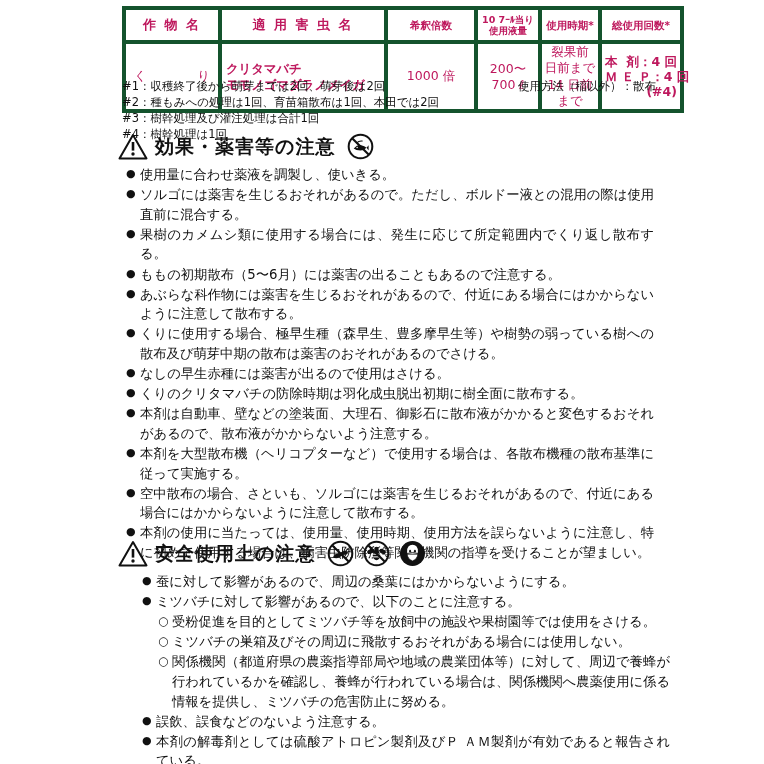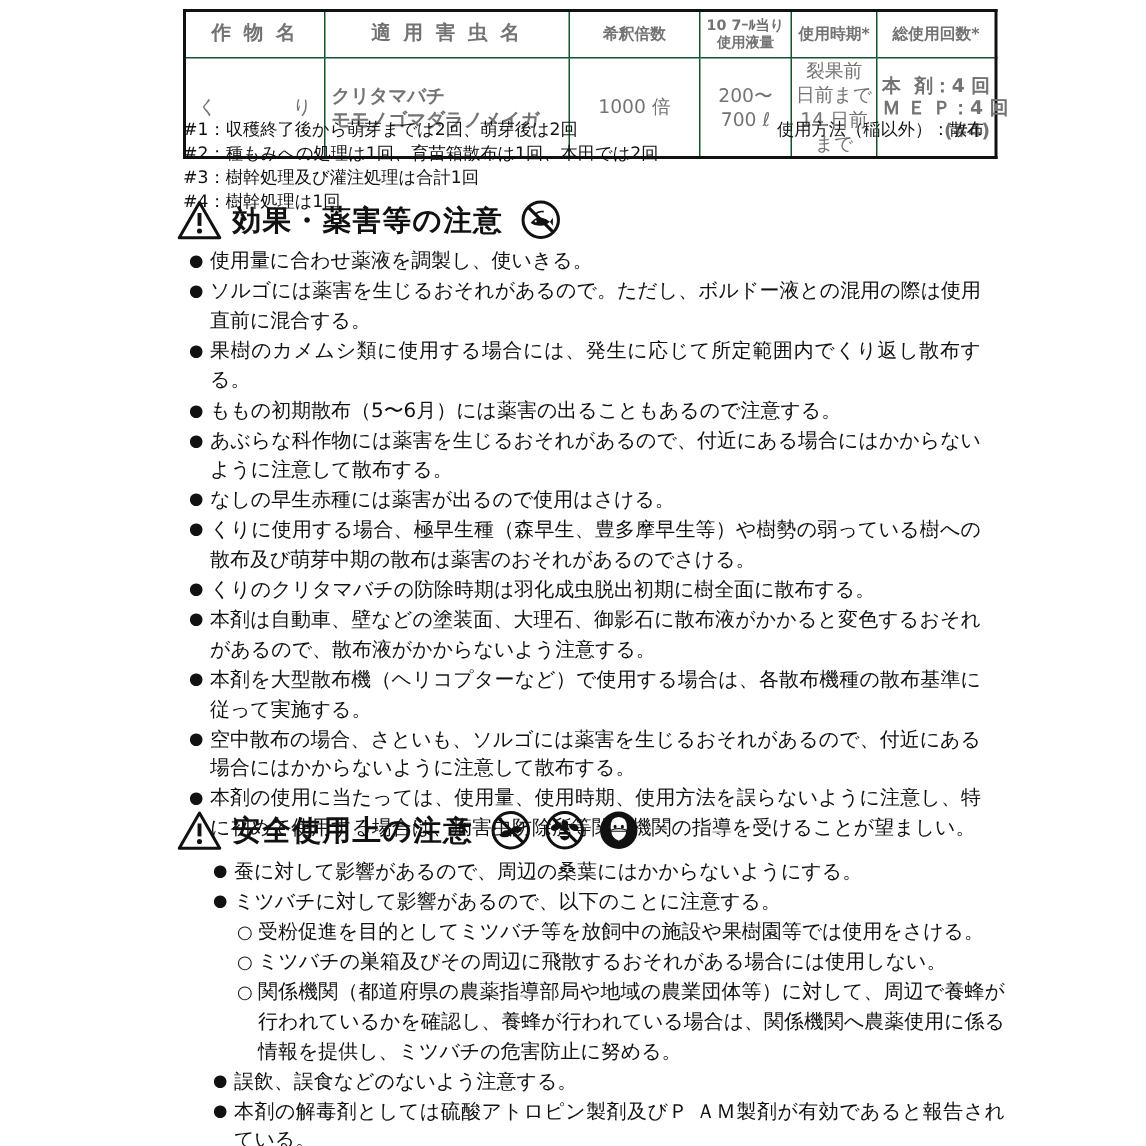--- a/index.html
+++ b/index.html
@@ -30,25 +30,25 @@
     width: 534px;
   }
   table.usage {
     border-collapse: collapse;
     width: 534px;
     table-layout: fixed;
     border: 2px solid #111;
   }
   table.usage th,
   table.usage td {
-    border: 1px solid #14532d;
+    border: 4px solid #14532d;
     padding: 0;
     vertical-align: middle;
     text-align: center;
-    color: #737373;
+    color: #be185d;
   }
   table.usage thead th {
     height: 30px;
     font-weight: bold;
     font-size: 13px;
     letter-spacing: 2px;
     line-height: 1.15;
   }
   table.usage thead th.small2 {
     font-size: 9.5px;
@@ -267,22 +267,22 @@
       </svg>
     </span>
   </div>
 
   <div class="body-list" style="left:126px; top:165px;">
     <p class="li">使用量に合わせ薬液を調製し、使いきる。</p>
     <p class="li">ソルゴには薬害を生じるおそれがあるので。ただし、ボルドー液との混用の際は使用直前に混合する。</p>
     <p class="li">果樹のカメムシ類に使用する場合には、発生に応じて所定範囲内でくり返し散布する。</p>
     <p class="li">ももの初期散布（5〜6月）には薬害の出ることもあるので注意する。</p>
     <p class="li">あぶらな科作物には薬害を生じるおそれがあるので、付近にある場合にはかからないように注意して散布する。</p>
+    <p class="li">くりに使用する場合、極早生種（森早生、豊多摩早生等）や樹勢の弱っている樹への散布及び萌芽中期の散布は薬害のおそれがあるのでさける。</p>
     <p class="li">なしの早生赤種には薬害が出るので使用はさける。</p>
-    <p class="li">くりに使用する場合、極早生種（森早生、豊多摩早生等）や樹勢の弱っている樹への散布及び萌芽中期の散布は薬害のおそれがあるのでさける。</p>
     <p class="li">くりのクリタマバチの防除時期は羽化成虫脱出初期に樹全面に散布する。</p>
     <p class="li">本剤は自動車、壁などの塗装面、大理石、御影石に散布液がかかると変色するおそれがあるので、散布液がかからないよう注意する。</p>
     <p class="li">本剤を大型散布機（ヘリコプターなど）で使用する場合は、各散布機種の散布基準に従って実施する。</p>
     <p class="li">空中散布の場合、さといも、ソルゴには薬害を生じるおそれがあるので、付近にある場合にはかからないように注意して散布する。</p>
     <p class="li">本剤の使用に当たっては、使用量、使用時期、使用方法を誤らないように注意し、特に初めて使用する場合は、病害虫防除所等関係機関の指導を受けることが望ましい。</p>
   </div>
 
   <div class="section-head" style="left:118px; top:540px;">
     <svg class="warn-tri" viewBox="0 0 30 27">
       <polygon points="15,2 28.5,25.5 1.5,25.5" fill="none" stroke="#111" stroke-width="2" stroke-linejoin="round"></polygon>

